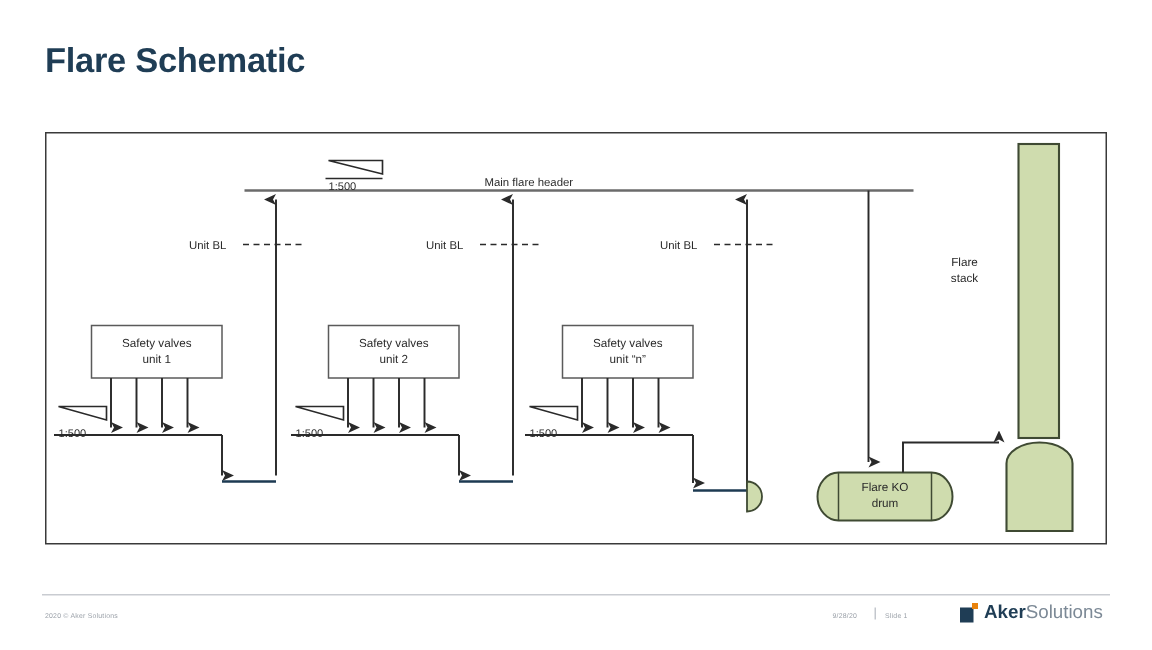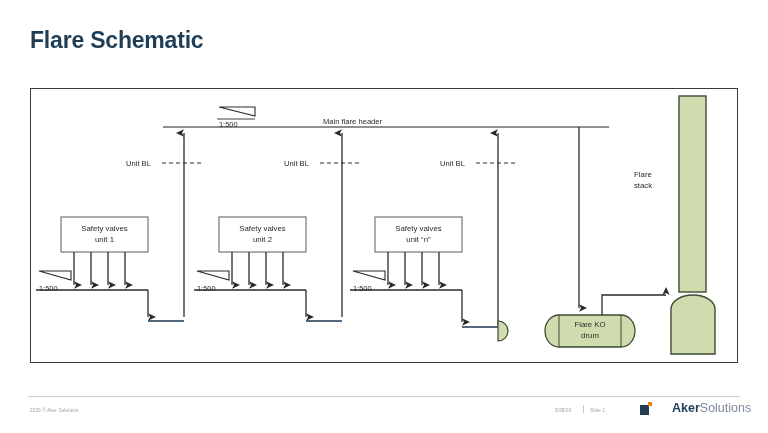--- a/index.html
+++ b/index.html
@@ -93,21 +93,20 @@
   #logo-mark .sq-accent {
     position: absolute;
     left: 8px; top: 0px;
     width: 4px; height: 4px;
     background: #e8820c;
   }
   #logo-text {
     font-size: 12.5px;
     white-space: nowrap;
     line-height: 1;
-    margin-left: 16px;
   }
   #logo-text .aker { font-weight: bold; color: #1f3d55; }
   #logo-text .solutions { font-weight: normal; color: #7c8996; }
 
   svg text { font-family: "Liberation Sans", sans-serif; }
 </style>
 </head>
 <body>
 
 <div id="slide">

